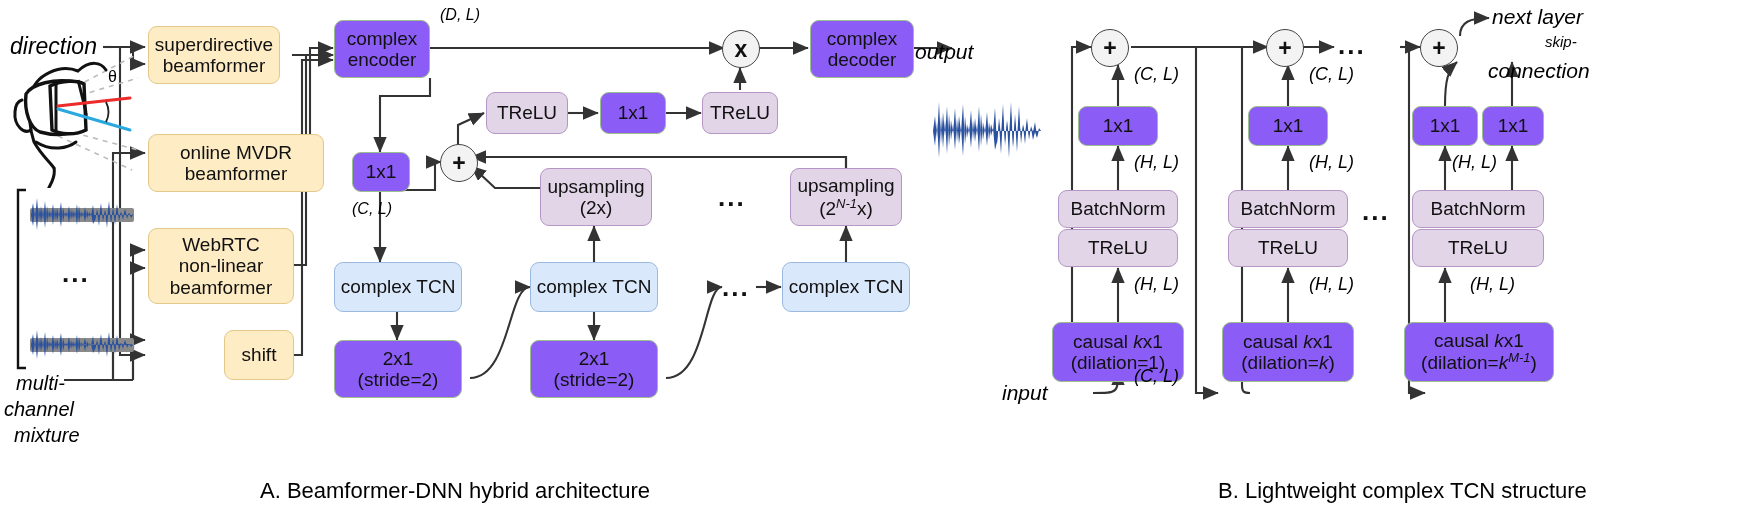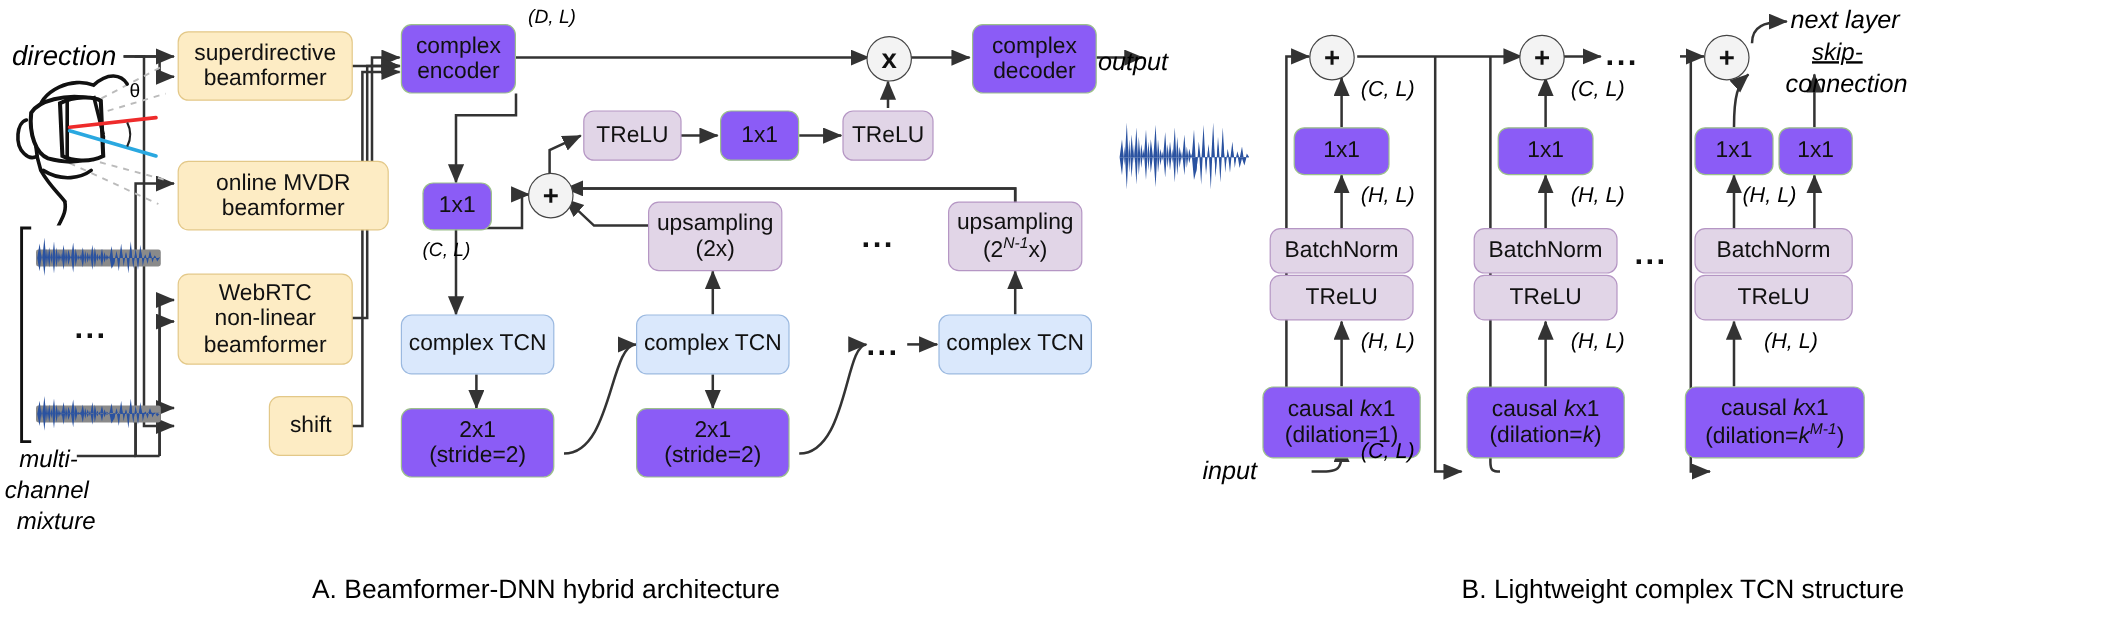--- a/index.html
+++ b/index.html
@@ -195,21 +195,21 @@
       <path d="M3,23 L5,12 L7,27 L9,8 L11,29 L13,15 L15,27 L17,10 L19,30 L21,19 L23,25 L25,13 L27,28 L29,17 L31,23 L33,11 L35,29 L37,21 L39,24 L41,15 L43,27 L45,19 L47,25 L49,13 L51,30 L53,20 L55,24 L57,16 L59,26 L61,21 L63,23 L65,14 L67,28 L69,18 L71,25 L73,12 L75,29 L77,19 L79,26 L81,10 L83,31 L85,16 L87,27 L89,13 L91,29 L93,21 L95,24 L97,18 L99,26 L101,22 L103,23 L105,22 L3,23 Z"></path>
       <path d="M3,23 L5,33 L7,18 L9,37 L11,16 L13,30 L15,18 L17,35 L19,15 L21,26 L23,20 L25,32 L27,17 L29,28 L31,22 L33,34 L35,16 L37,24 L39,21 L41,30 L43,18 L45,26 L47,20 L49,32 L51,15 L53,25 L55,21 L57,29 L59,19 L61,24 L63,22 L65,31 L67,27 L69,20 L71,33 L73,16 L75,26 L77,19 L79,35 L81,14 L83,29 L85,18 L87,32 L89,16 L91,24 L93,21 L95,27 L97,19 L99,23 L101,22 L103,25 L105,23 L3,23 Z"></path>
     </g>
   </svg>
   <div class="dots" style="left:62px;top:258px;">...</div>
 
   <div class="lbl ital" style="left:16px;top:372px;font-size:20px;">multi-</div>
   <div class="lbl ital" style="left:4px;top:398px;font-size:20px;">channel</div>
   <div class="lbl ital" style="left:14px;top:424px;font-size:20px;">mixture</div>
 
-  <div class="box yellow" style="left:148px;top:26px;width:146px;height:58px;text-align:center;">
+  <div class="box yellow" style="left:148px;top:26px;width:132px;height:58px;text-align:center;">
     <span><span>superdirective</span><br><span>beamformer</span></span>
   </div>
   <div class="box yellow" style="left:148px;top:134px;width:176px;height:58px;">
     <span><span>online MVDR</span><br><span>beamformer</span></span>
   </div>
   <div class="box yellow" style="left:148px;top:228px;width:146px;height:76px;">
     <span><span>WebRTC</span><br><span>non-linear</span><br><span>beamformer</span></span>
   </div>
   <div class="box yellow" style="left:224px;top:330px;width:70px;height:50px;">
     <span>shift</span>
@@ -339,19 +339,19 @@
   </div>
   <div class="box purple" style="left:1412px;top:229px;width:132px;height:38px;">
     <span>TReLU</span>
   </div>
   <div class="lbl ital" style="left:1470px;top:274px;font-size:18px;">(H, L)</div>
   <div class="box green" style="left:1404px;top:322px;width:150px;height:60px;">
     <span><span>causal </span><span class="ik">k</span><span>x1</span><br><span>(dilation=</span><span class="ik">k</span><span class="sub">M-1</span><span>)</span></span>
   </div>
 
   <div class="lbl ital" style="left:1492px;top:5px;font-size:21px;">next layer</div>
-  <div class="lbl ital" style="left:1510px;top:33px;font-size:20px;text-decoration:underline;">skip-</div>
+  <div class="lbl ital" style="left:1545px;top:33px;font-size:15px;">skip-</div>
   <div class="lbl ital" style="left:1488px;top:59px;font-size:21px;">connection</div>
 
   <div class="caption" style="left:260px;top:478px;">A. Beamformer-DNN hybrid architecture</div>
   <div class="caption" style="left:1218px;top:478px;">B. Lightweight complex TCN structure</div>
 
 </div>
 
 </body></html>

